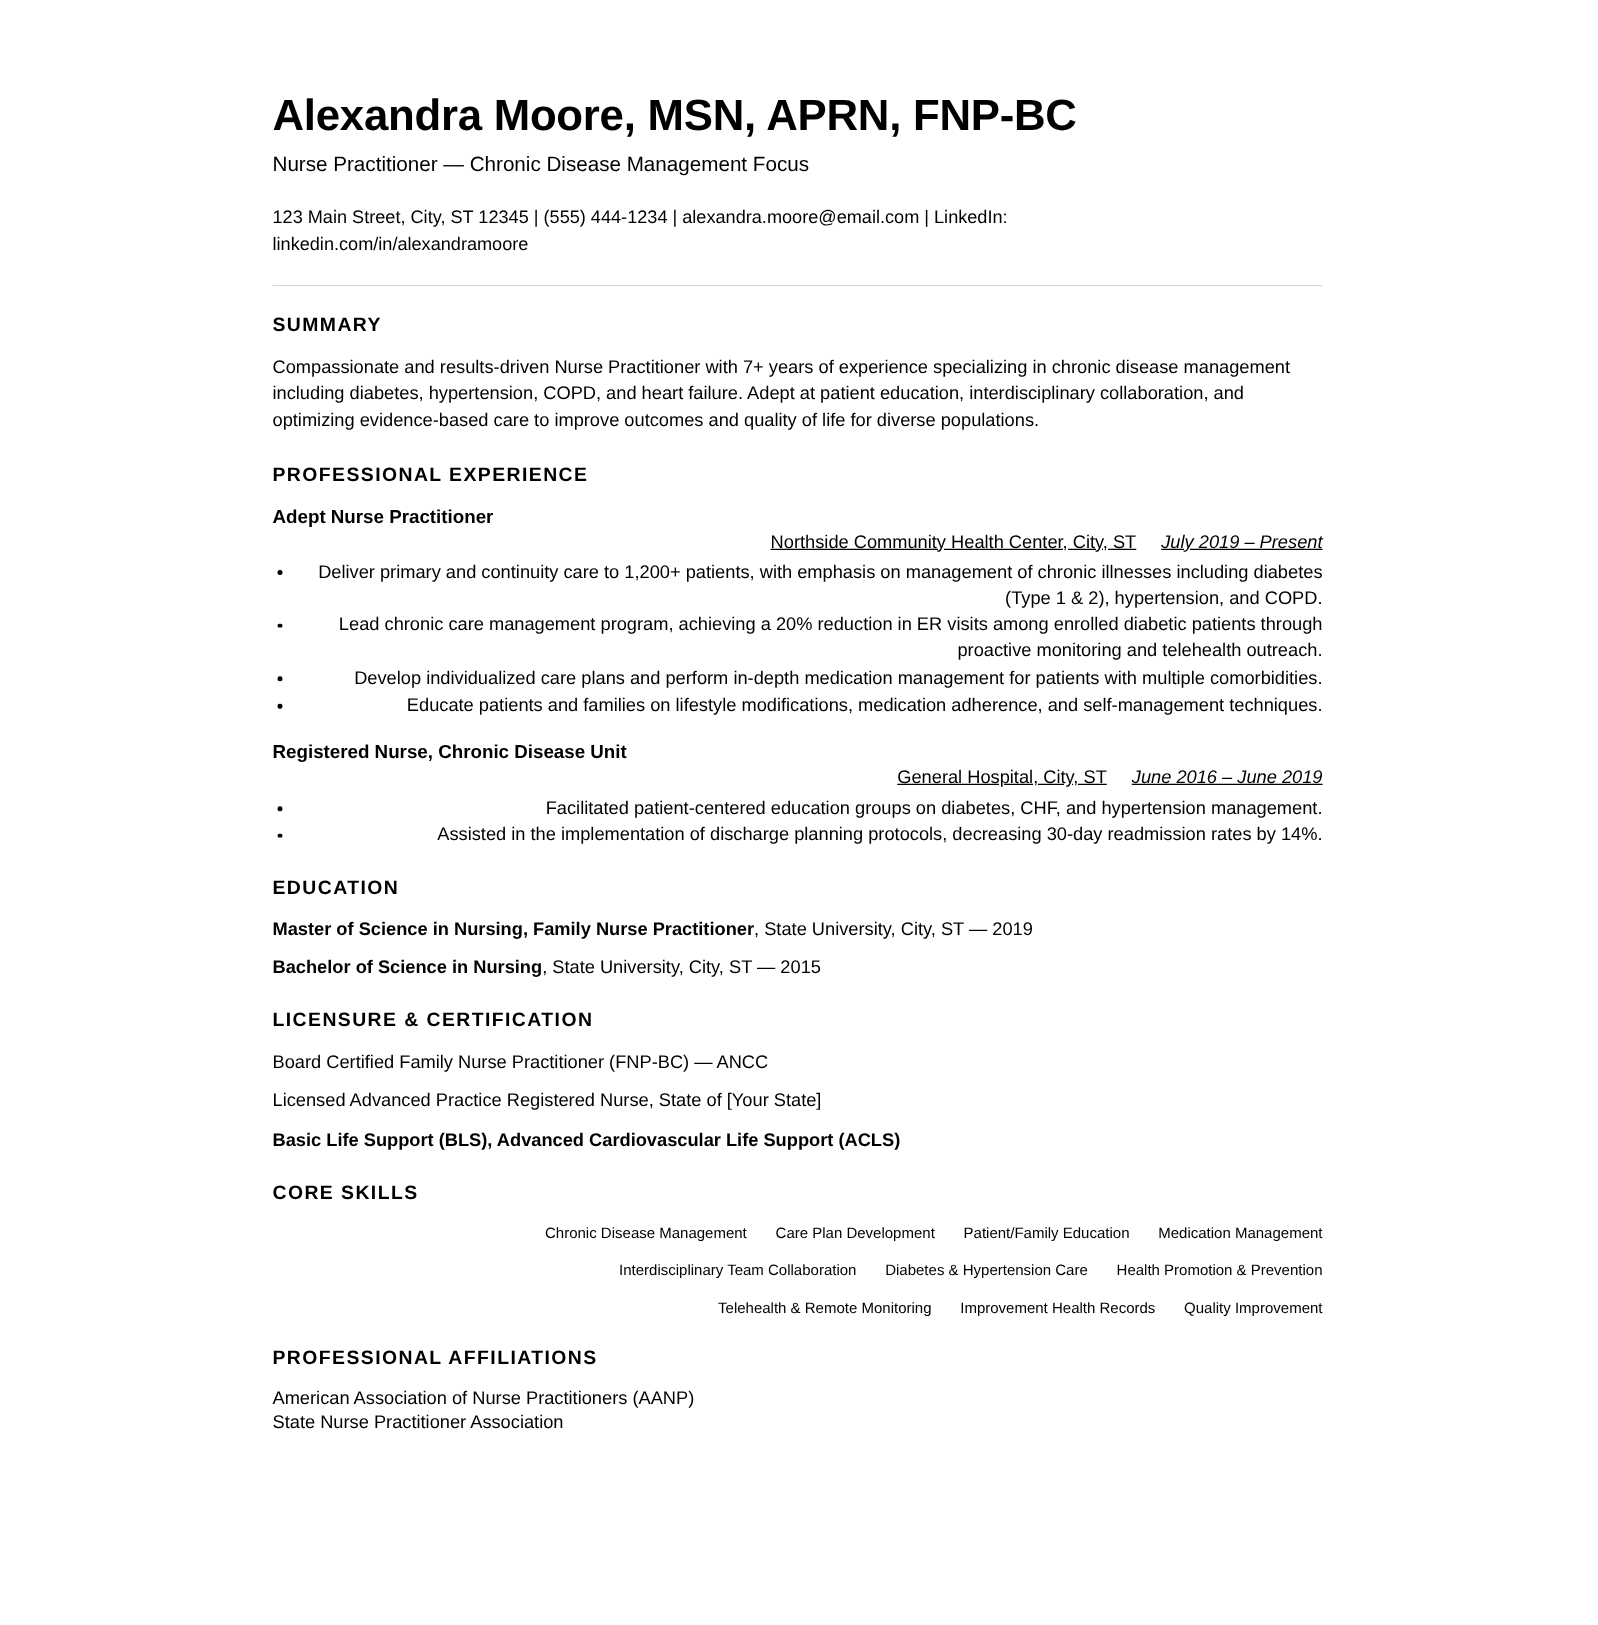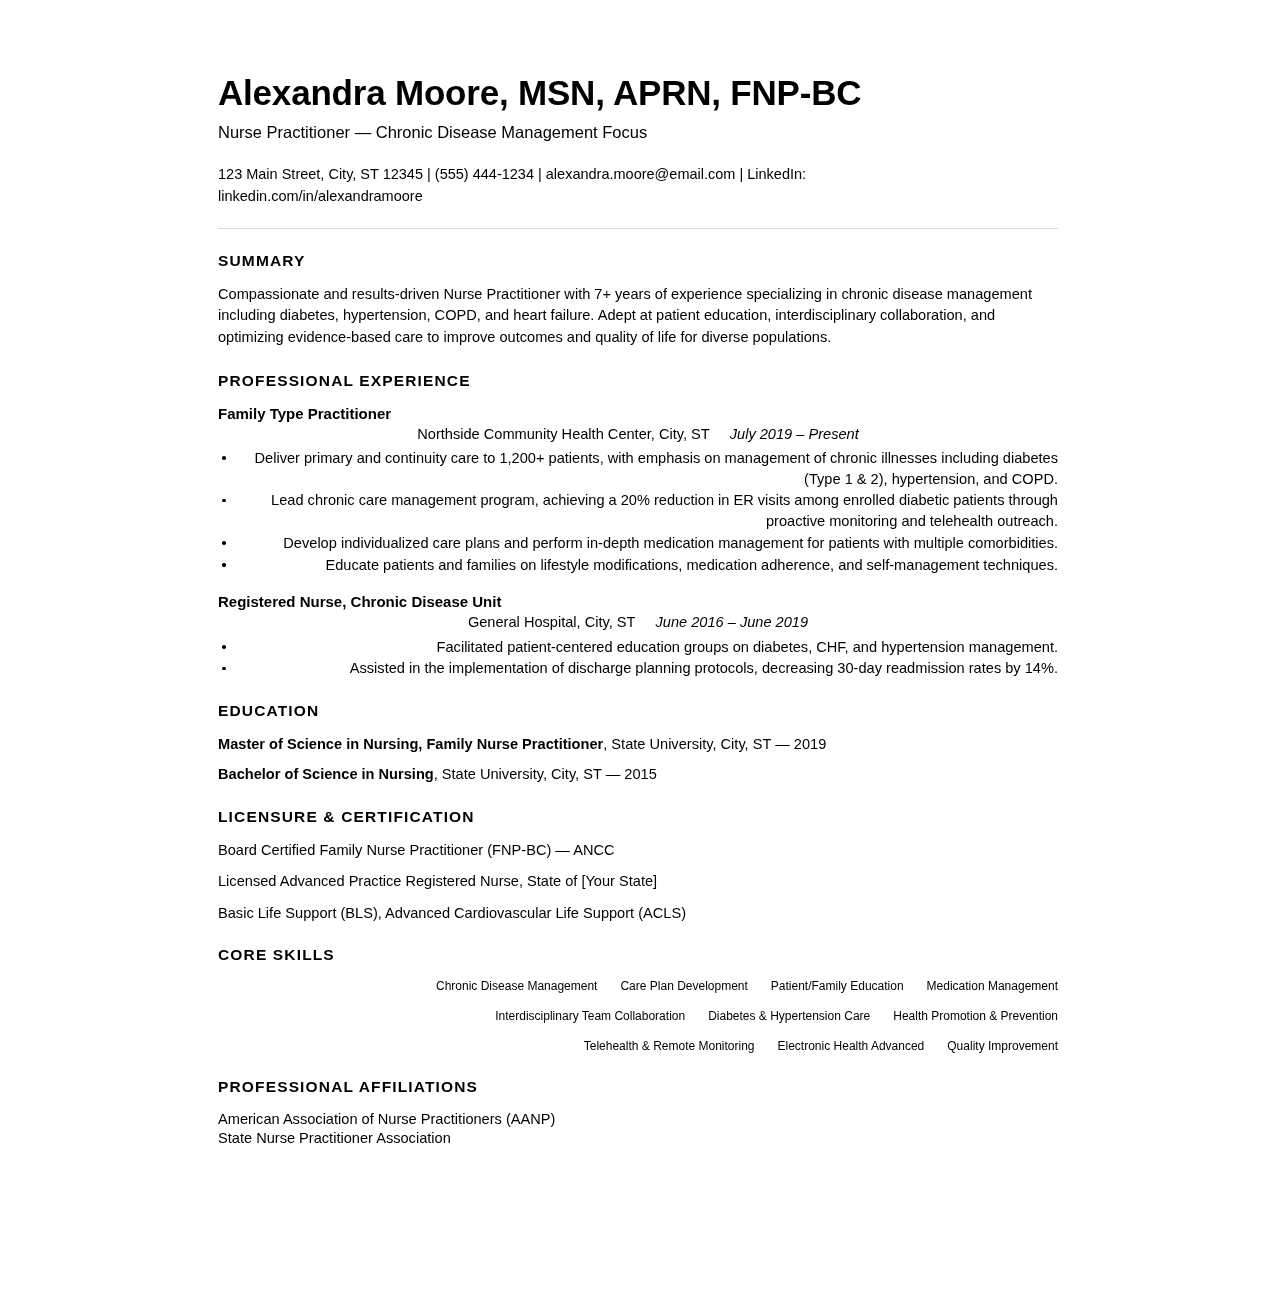--- a/index.html
+++ b/index.html
@@ -72,25 +72,26 @@
   .job { margin-bottom: 17px; }
   .job:last-child { margin-bottom: 0; }
   .job-title {
     font-size: 15px;
     font-weight: bold;
     line-height: 1.33;
     margin: 0 0 1px 0;
   }
   .job-meta {
     display: flex;
-    justify-content: center;
+    justify-content: flex-end;
     align-items: baseline;
     font-size: 14.6px;
     line-height: 1.33;
     margin-bottom: 4px;
+    text-decoration: underline;
   }
   .job-dates {
     font-style: italic;
     white-space: nowrap;
     padding-left: 20px;
   }
   ul.bullets {
     list-style: none;
     margin: 0;
     padding: 0;
@@ -122,21 +123,21 @@
   }
   .edu-line:last-child { margin-bottom: 0; }
   .edu-degree { font-weight: bold; }
 
   
   .lic-line {
     font-size: 14.6px;
     line-height: 1.4;
     margin: 0 0 11px 0;
   }
-  .lic-line:last-child { margin-bottom: 2px; }
+  .lic-line:last-child { margin-bottom: 2px; font-weight: bold; }
 
   
   .skill-row {
     font-size: 12px;
     line-height: 1.4;
     margin: 0 0 13px 0;
     white-space: nowrap;
     text-align: right;
   }
   .skill-row:last-child { margin-bottom: 0; }
@@ -168,21 +169,21 @@
 
     <section class="section">
       <h2 class="section-title">SUMMARY</h2>
       <p class="para">Compassionate and results-driven Nurse Practitioner with 7+ years of experience specializing in chronic disease management including diabetes, hypertension, COPD, and heart failure. Adept at patient education, interdisciplinary collaboration, and optimizing evidence-based care to improve outcomes and quality of life for diverse populations.</p>
     </section>
 
     <section class="section">
       <h2 class="section-title">PROFESSIONAL EXPERIENCE</h2>
 
       <div class="job">
-        <div class="job-title">Family Type Practitioner</div>
+        <div class="job-title">Adept Nurse Practitioner</div>
         <div class="job-meta">
           <span>Northside Community Health Center, City, ST</span>
           <span class="job-dates">July 2019 – Present</span>
         </div>
         <ul class="bullets">
           <li>Deliver primary and continuity care to 1,200+ patients, with emphasis on management of chronic illnesses including diabetes (Type 1 &amp; 2), hypertension, and COPD.</li>
           <li>Lead chronic care management program, achieving a 20% reduction in ER visits among enrolled diabetic patients through proactive monitoring and telehealth outreach.</li>
           <li>Develop individualized care plans and perform in-depth medication management for patients with multiple comorbidities.</li>
           <li>Educate patients and families on lifestyle modifications, medication adherence, and self-management techniques.</li>
         </ul>
@@ -220,21 +221,21 @@
 
     <section class="section">
       <h2 class="section-title">CORE SKILLS</h2>
       <div class="skill-row">
         <span class="skill">Chronic Disease Management</span><span class="skill">Care Plan Development</span><span class="skill">Patient/Family Education</span><span class="skill">Medication Management</span>
       </div>
       <div class="skill-row">
         <span class="skill">Interdisciplinary Team Collaboration</span><span class="skill">Diabetes &amp; Hypertension Care</span><span class="skill">Health Promotion &amp; Prevention</span>
       </div>
       <div class="skill-row">
-        <span class="skill">Telehealth &amp; Remote Monitoring</span><span class="skill">Electronic Health Advanced</span><span class="skill">Quality Improvement</span>
+        <span class="skill">Telehealth &amp; Remote Monitoring</span><span class="skill">Improvement Health Records</span><span class="skill">Quality Improvement</span>
       </div>
     </section>
 
     <section class="section">
       <h2 class="section-title">PROFESSIONAL AFFILIATIONS</h2>
       <p class="aff-line">American Association of Nurse Practitioners (AANP)</p>
       <p class="aff-line">State Nurse Practitioner Association</p>
     </section>
 
   </div>

